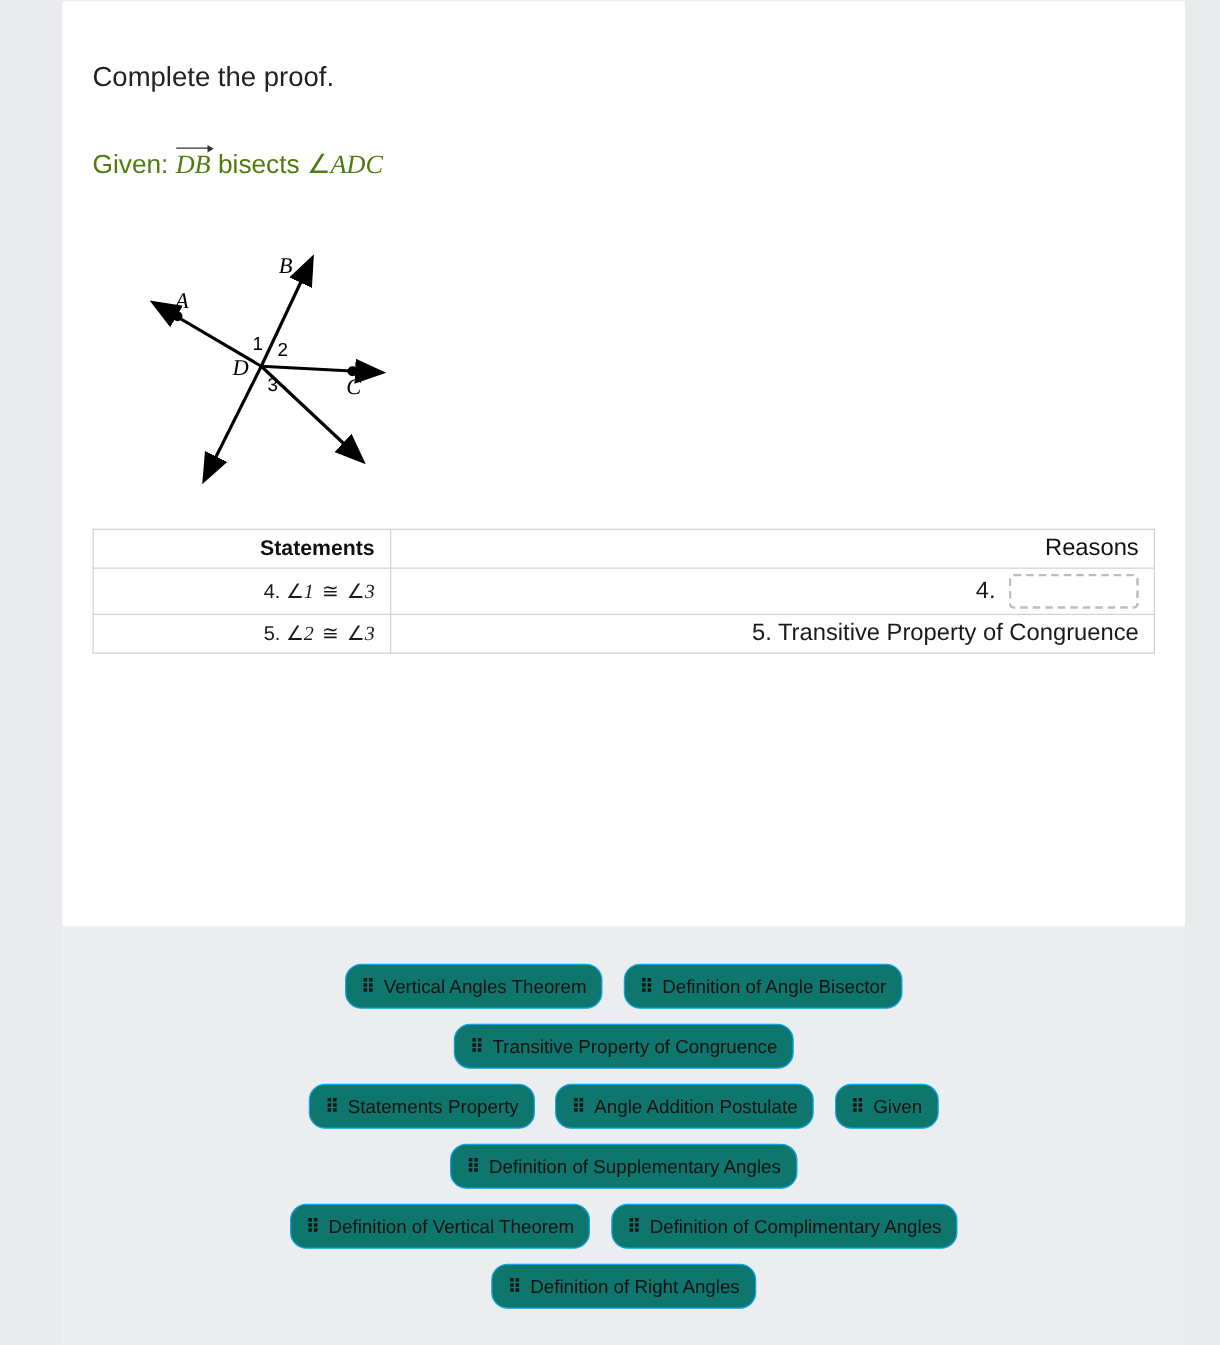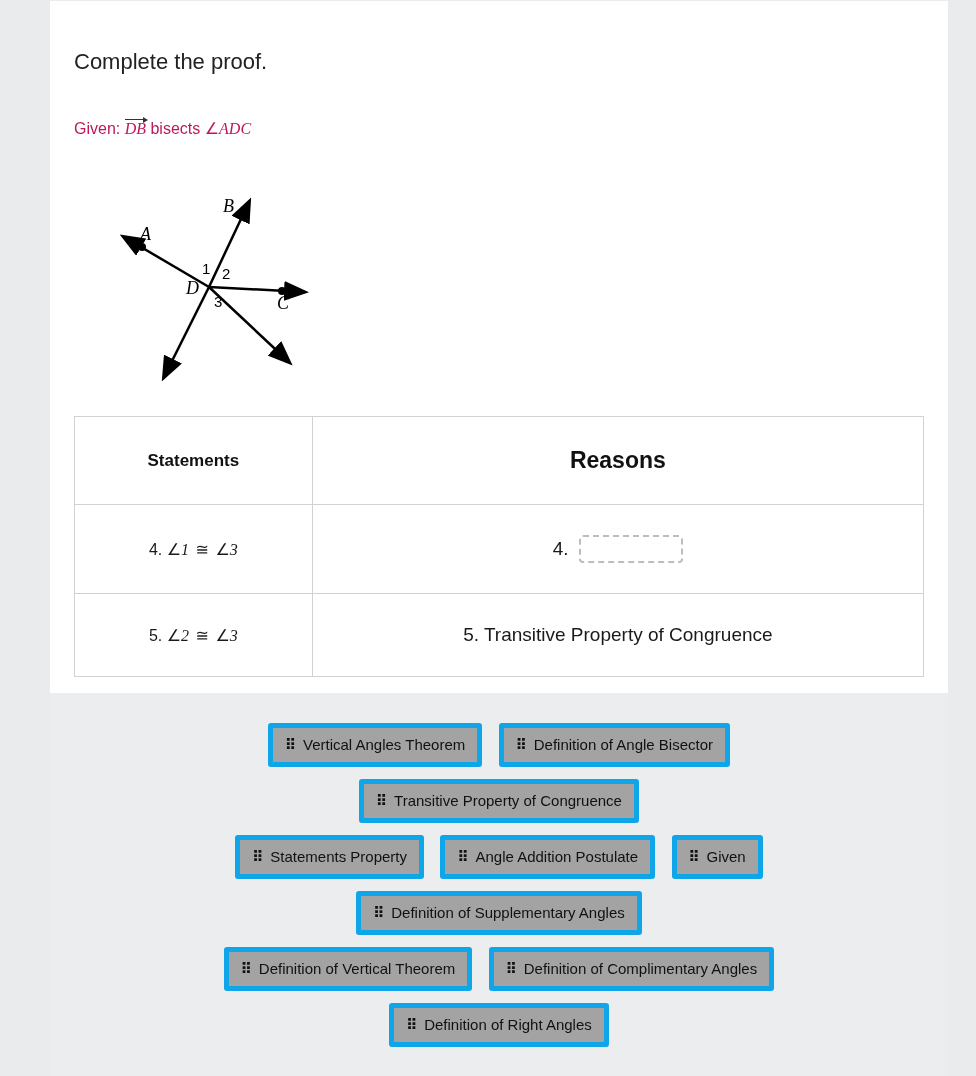--- a/index.html
+++ b/index.html
@@ -1,37 +1,37 @@
 <!DOCTYPE html>
 <html><head>
 <meta charset="utf-8">
 <style>
   html,body{margin:0;padding:0;background:#e9ebec;font-family:Helvetica,Arial,sans-serif;color:#1a1a1a}
   .page{width:976px;min-height:1076px;margin:1px auto;background:#e9ebec;position:relative}
   .sheet{position:absolute;left:50px;right:28px;top:0;bottom:0;background:#fff}
   .content{padding:48px 24px 20px 24px}
   .instr{font-size:22px;color:#222;margin-bottom:44px}
-  .given,.prove{font-size:16px;color:#be185d;margin-bottom:44px}
+  .given,.prove{font-size:21px;color:#4d7c0f;margin-bottom:44px}
   .ray{position:relative;display:inline-block;font-style:italic;font-family:"Times New Roman",serif}
   .ray::before{content:"";position:absolute;top:-1px;left:0;right:0;height:1px;background:#333}
   .ray::after{content:"";position:absolute;top:-3px;right:-2px;border-left:5px solid #333;border-top:3px solid transparent;border-bottom:3px solid transparent}
   .mi{font-family:"Times New Roman",serif;font-style:italic}
   .ang::before{content:"\2220";font-style:normal}
   .cong::before{content:"\2245";font-style:normal;padding:0 2px}
   .diagram{margin-left:20px;margin-bottom:20px}
   table.proof{width:100%;border-collapse:collapse;font-size:16px}
-  table.proof th,table.proof td{border:1px solid #d0d3d6;padding:30px 12px;text-align:center;vertical-align:middle}
+  table.proof th,table.proof td{border:1px solid #d0d3d6;padding:4px 12px;text-align:right;vertical-align:middle}
   table.proof th{font-size:17px;font-weight:600;color:#111}
-  table.proof th.reasons{font-size:23px;font-weight:700}
+  table.proof th.reasons{font-size:19px;font-weight:400}
   .col-s{width:28%}
   .dropzone{display:inline-block;width:100px;height:24px;border:2px dashed #b7bec4;border-radius:4px;vertical-align:middle;margin-left:6px}
   .reason-num{display:inline-block;font-size:19px;vertical-align:middle}
   .reason-filled{font-size:19px}
   .bank{position:absolute;left:50px;right:28px;bottom:0;background:#ebedef;padding:24px 80px;text-align:center}
-  .tile{display:inline-block;background:#a3a3a3;border:5px solid #0ea5e9;border-radius:3px;padding:8px 12px;margin:6px;font-size:15px;color:#111;cursor:grab}
+  .tile{display:inline-block;background:#0f766e;border:1px solid #0ea5e9;border-radius:13px;padding:8px 12px;margin:6px;font-size:15px;color:#111;cursor:grab}
   .grip{letter-spacing:1px;margin-right:6px;color:#111;font-weight:bold}
   .stmt-ray{position:relative;display:inline-block}
   .stmt-ray::before{content:"";position:absolute;top:-1px;left:0;right:0;height:1px;background:#333}
   .stmt-ray::after{content:"";position:absolute;top:-3px;right:-2px;border-left:5px solid #333;border-top:3px solid transparent;border-bottom:3px solid transparent}
 </style>
 </head>
 <body>
 
 <div class="page">
   <div class="sheet">

